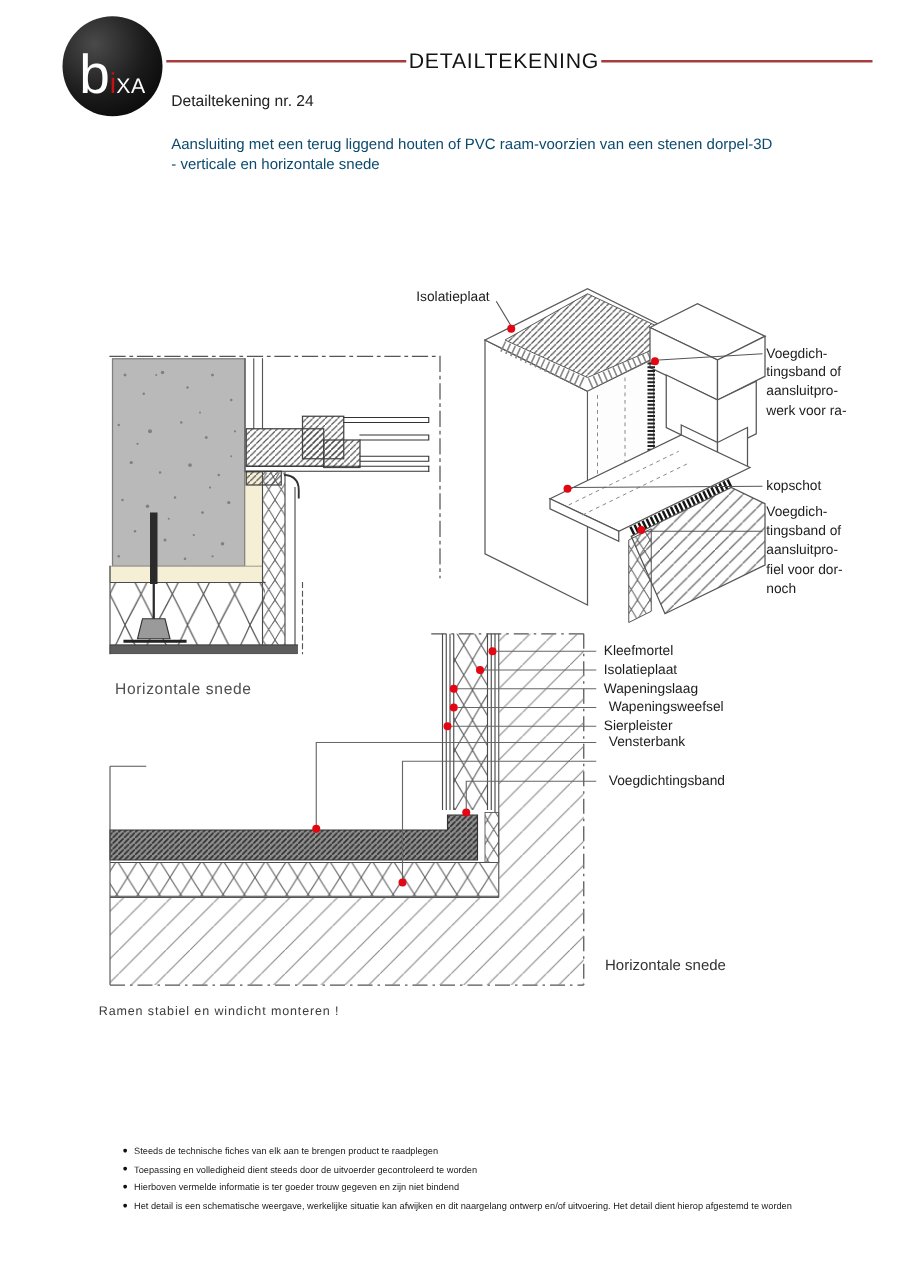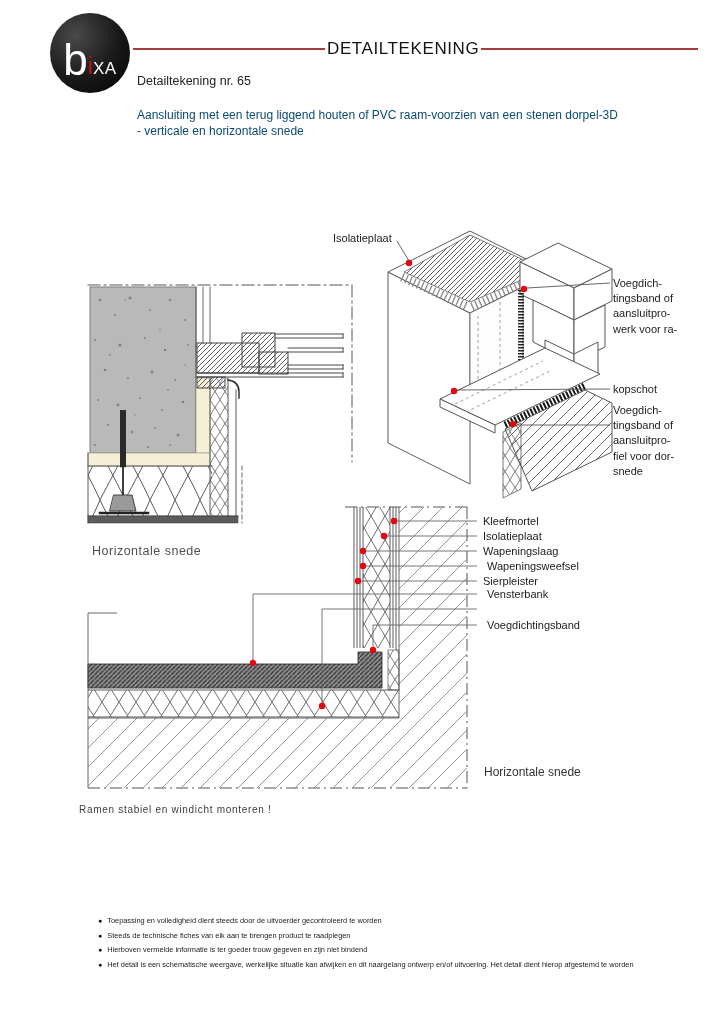--- a/index.html
+++ b/index.html
@@ -214,67 +214,67 @@
   </svg>
 
   <div class="abs" id="logo">
     <span class="lb">b</span>
       <span class="li">i</span>
       <span class="lx">XA</span>
   </div>
   <div class="abs rule" id="rule-left"></div>
   <div class="abs rule" id="rule-right"></div>
   <div class="abs" id="main-title">DETAILTEKENING</div>
-  <div class="abs" id="doc-number">Detailtekening nr. 65</div>
+  <div class="abs" id="doc-number">Detailtekening nr. 24</div>
   <div class="abs subtitle" style="top:108px;">Aansluiting met een terug liggend houten of PVC raam-voorzien van een stenen dorpel-3D</div>
   <div class="abs subtitle" style="top:124px;">- verticale en horizontale snede</div>
 
   <div class="lbl" style="left:333px;top:231px;">Isolatieplaat</div>
 
   <div class="lbl" style="left:613px;top:276px;">
     <div>Voegdich-</div>
     <div>tingsband of</div>
     <div>aansluitpro-</div>
     <div>werk voor ra-</div>
   </div>
 
   <div class="lbl" style="left:613px;top:382px;">kopschot</div>
 
   <div class="lbl" style="left:613px;top:403px;">
     <div>Voegdich-</div>
     <div>tingsband of</div>
     <div>aansluitpro-</div>
     <div>fiel voor dor-</div>
-    <div>snede</div>
+    <div>noch</div>
   </div>
 
   <div class="lbl cap" style="left:92px;top:544px;">Horizontale snede</div>
   <div class="lbl cap2" style="left:484px;top:765px;">Horizontale snede</div>
 
   <div class="lbl" style="left:483px;top:514px;">Kleefmortel</div>
   <div class="lbl" style="left:483px;top:529px;">Isolatieplaat</div>
   <div class="lbl" style="left:483px;top:544px;">Wapeningslaag</div>
   <div class="lbl" style="left:487px;top:559px;">Wapeningsweefsel</div>
   <div class="lbl" style="left:483px;top:574px;">Sierpleister</div>
   <div class="lbl" style="left:487px;top:587px;">Vensterbank</div>
   <div class="lbl" style="left:487px;top:618px;">Voegdichtingsband</div>
 
   <div class="abs" id="note">Ramen stabiel en windicht monteren !</div>
 
   <div class="abs" id="disclaimers">
     <div class="disc-item">
       <span class="bullet">●</span>
+      <span class="txt">Steeds de technische fiches van elk  aan te brengen product te raadplegen</span>
+      </div>
+    <div class="disc-item">
+      <span class="bullet">●</span>
       <span class="txt">Toepassing en volledigheid dient steeds door de uitvoerder gecontroleerd te worden</span>
       </div>
     <div class="disc-item">
       <span class="bullet">●</span>
-      <span class="txt">Steeds de technische fiches van elk  aan te brengen product te raadplegen</span>
-      </div>
-    <div class="disc-item">
-      <span class="bullet">●</span>
       <span class="txt">Hierboven  vermelde informatie is ter goeder trouw gegeven  en zijn niet bindend</span>
       </div>
     <div class="disc-item">
       <span class="bullet">●</span>
       <span class="txt">Het detail is een schematische weergave, werkelijke situatie kan afwijken en dit naargelang ontwerp en/of uitvoering. Het detail dient hierop afgestemd te worden</span>
       </div>
   </div>
 
 </div>
 

